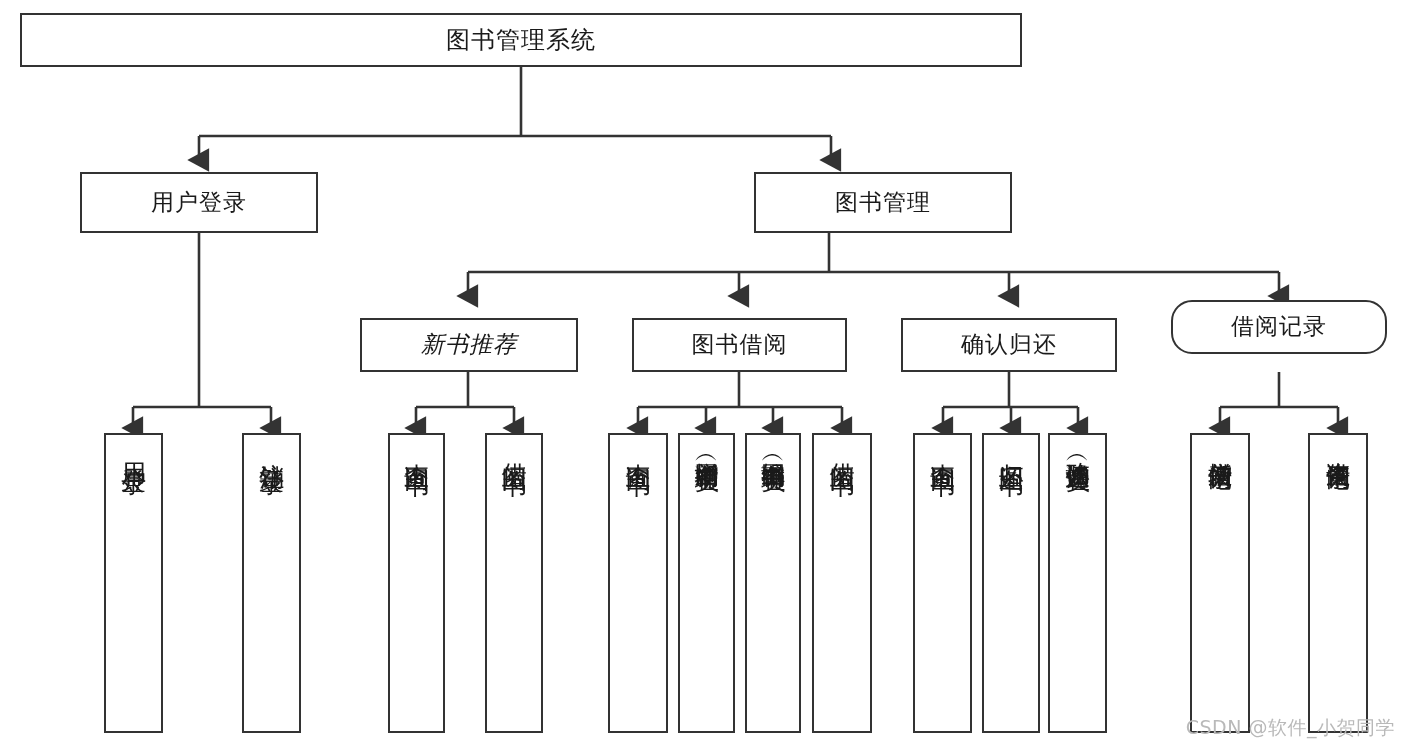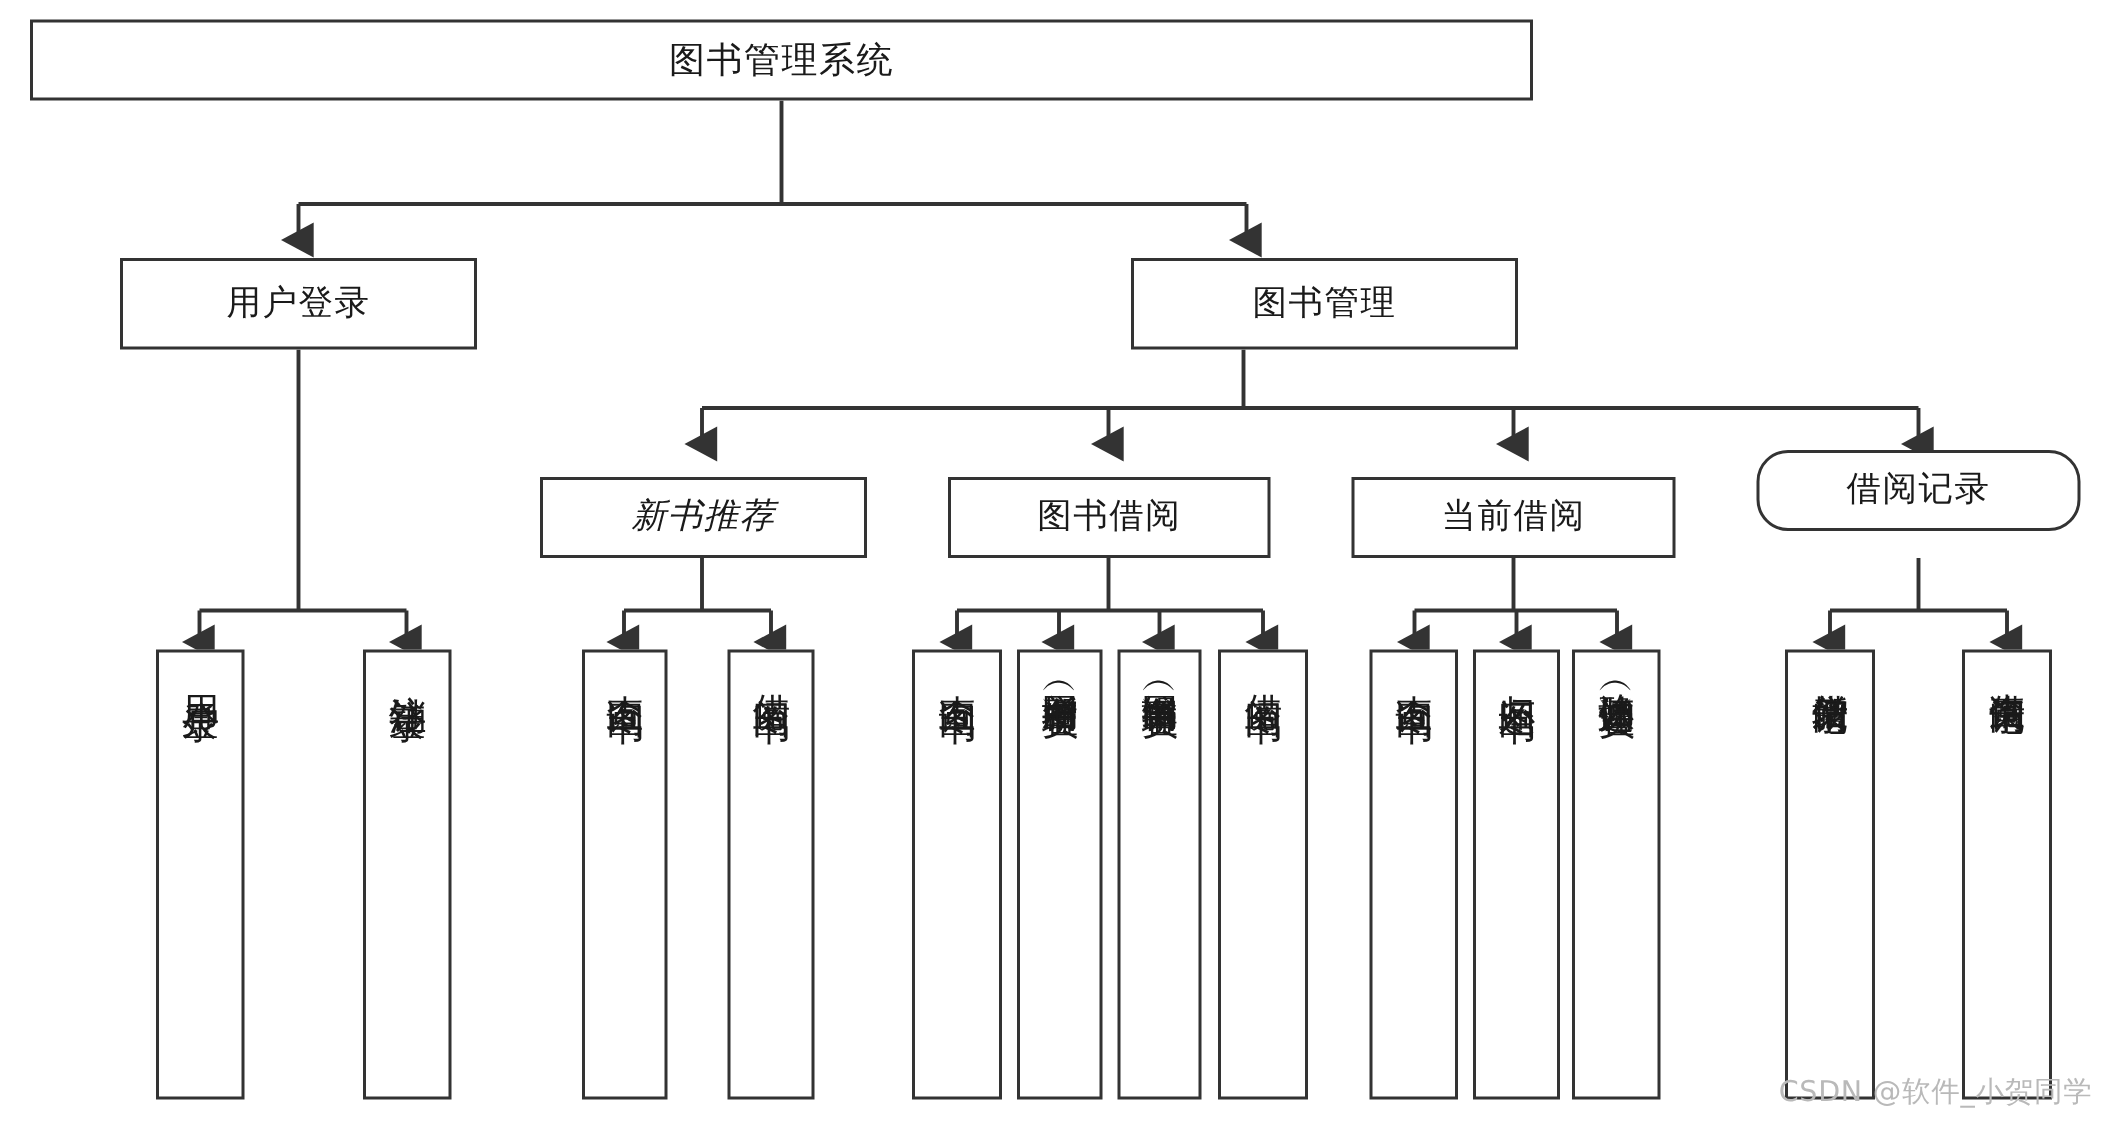--- a/index.html
+++ b/index.html
@@ -140,21 +140,21 @@
     <span>图书管理</span>
   </div>
 
   <div class="node horiz" style="left:360px; top:318px; width:218px; height:54px;font-style:italic;">
     <span>新书推荐</span>
   </div>
   <div class="node horiz" style="left:632px; top:318px; width:215px; height:54px;align-items:center;">
     <span>图书借阅</span>
   </div>
   <div class="node horiz" style="left:901px; top:318px; width:216px; height:54px;">
-    <span>当前借阅</span>
+    <span>确认归还</span>
   </div>
   <div class="node horiz" style="left:1171px; top:300px; width:216px; height:54px;border-radius:21px;">
     <span>借阅记录</span>
   </div>
 
   <div class="node vert" style="left:104px; top:433px; width:59px; height:300px;">
     <span class="vlabel">用户登录</span>
   </div>
   <div class="node vert" style="left:242px; top:433px; width:59px; height:300px;">
     <span class="vlabel">注销登录</span>

